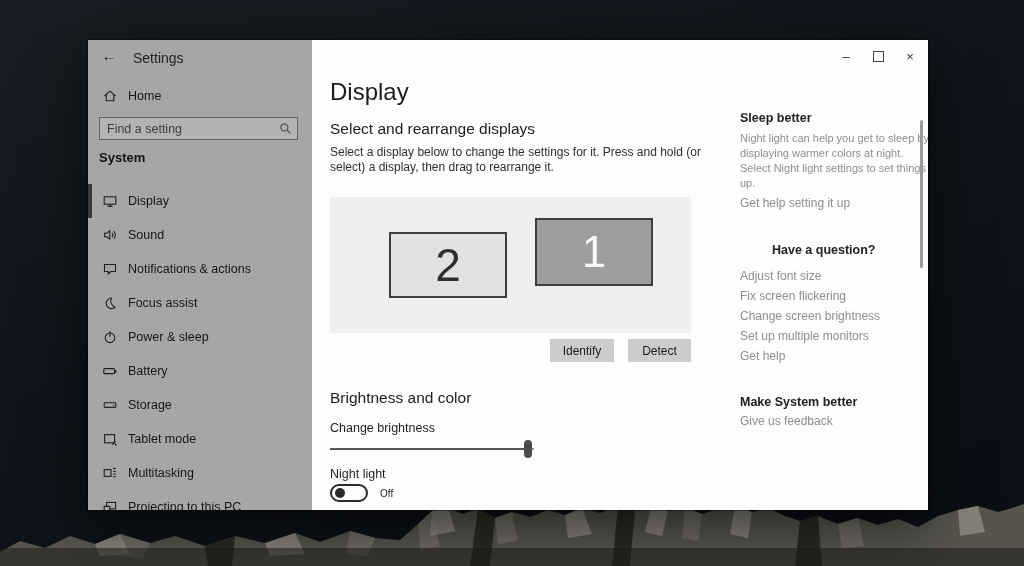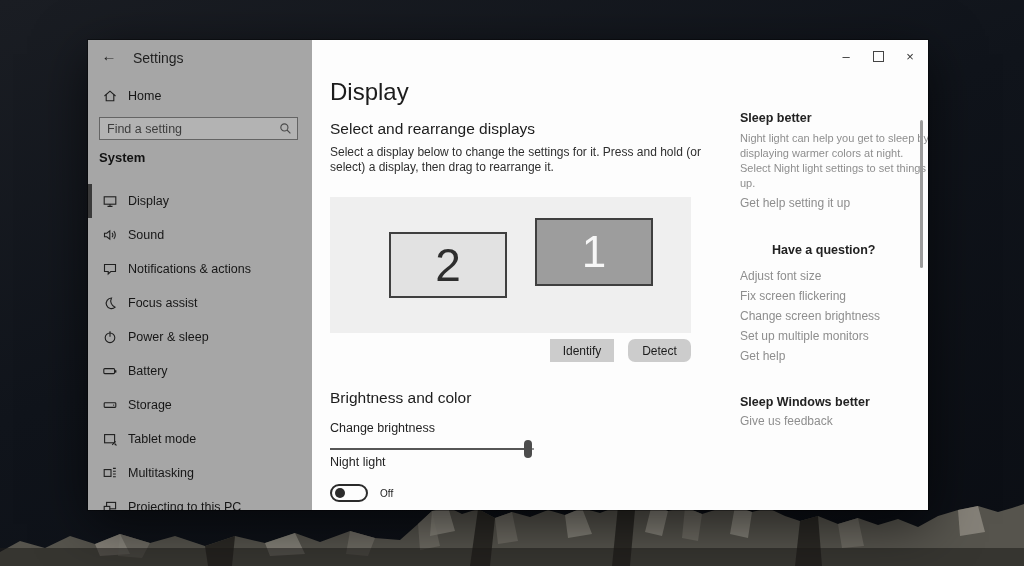--- a/index.html
+++ b/index.html
@@ -64,24 +64,24 @@
   .monitor{position:absolute;display:flex;align-items:center;justify-content:center;
     border:2px solid var(--monitor-border,#3f3f3f);box-sizing:border-box;cursor:pointer;
     font-weight:300;}
   .monitor.secondary{left:59px;top:35px;width:118px;height:66px;background:var(--monitor-secondary-fill,#e2e2e2);
     color:#2e2e2e;font-size:46px;}
   .monitor.primary{left:205px;top:21px;width:118px;height:68px;background:var(--monitor-primary-fill,#9d9d9d);
     color:#f7f7f7;font-size:44px;}
   .btn{position:absolute;height:23px;background:var(--button-bg,#cccccc);border:none;cursor:pointer;
     font-family:inherit;font-size:12px;color:#1c1c1c;display:flex;align-items:center;justify-content:center;padding:0;}
   .btn-identify{left:238px;top:299px;width:64px;}
-  .btn-detect{left:316px;top:299px;width:63px;border-radius:7px;}
+  .btn-detect{left:316px;top:299px;width:63px;}
   .field-label{position:absolute;left:18px;font-size:12.5px;color:#1f1f1f;}
   .brightness-label{top:381px;}
-  .nightlight-label{top:415px;}
+  .nightlight-label{top:427px;}
   .slider{position:absolute;left:18px;top:400px;width:204px;height:18px;cursor:pointer;}
   .slider .track{position:absolute;left:0;right:0;top:8px;height:2px;background:#969696;}
   .slider .fill{position:absolute;left:0;top:8px;height:2px;background:#565656;width:97%;}
   .slider .thumb{position:absolute;top:0;width:8px;height:18px;border-radius:4px;background:var(--slider-color,#4c4c4c);
     left:97%;transform:translateX(-50%);cursor:grab;}
   .toggle-row{position:absolute;left:18px;top:444px;display:flex;align-items:center;}
   .toggle{width:34px;height:14px;border:2px solid #2b2b2b;border-radius:10px;position:relative;cursor:pointer;background:#fdfdfd;}
   .toggle .knob{position:absolute;left:3px;top:2px;width:10px;height:10px;border-radius:50%;background:#2b2b2b;}
   .toggle-state{margin-left:12px;font-size:10px;color:#1c1c1c;}
 
@@ -301,20 +301,20 @@
 
         <h3 class="help-heading q-heading">Have a question?</h3>
         <div class="q-links">
           <a class="help-link">Adjust font size</a>
           <a class="help-link">Fix screen flickering</a>
           <a class="help-link">Change screen brightness</a>
           <a class="help-link">Set up multiple monitors</a>
           <a class="help-link">Get help</a>
         </div>
 
-        <h3 class="help-heading mwb-heading">Sleep Windows better</h3>
+        <h3 class="help-heading mwb-heading">Make System better</h3>
         <a class="help-link mwb-link">Give us feedback</a>
       </aside>
 
       <div class="scrollbar-thumb"></div>
     </main>
   </div>
 </div>
 
 </body></html>

